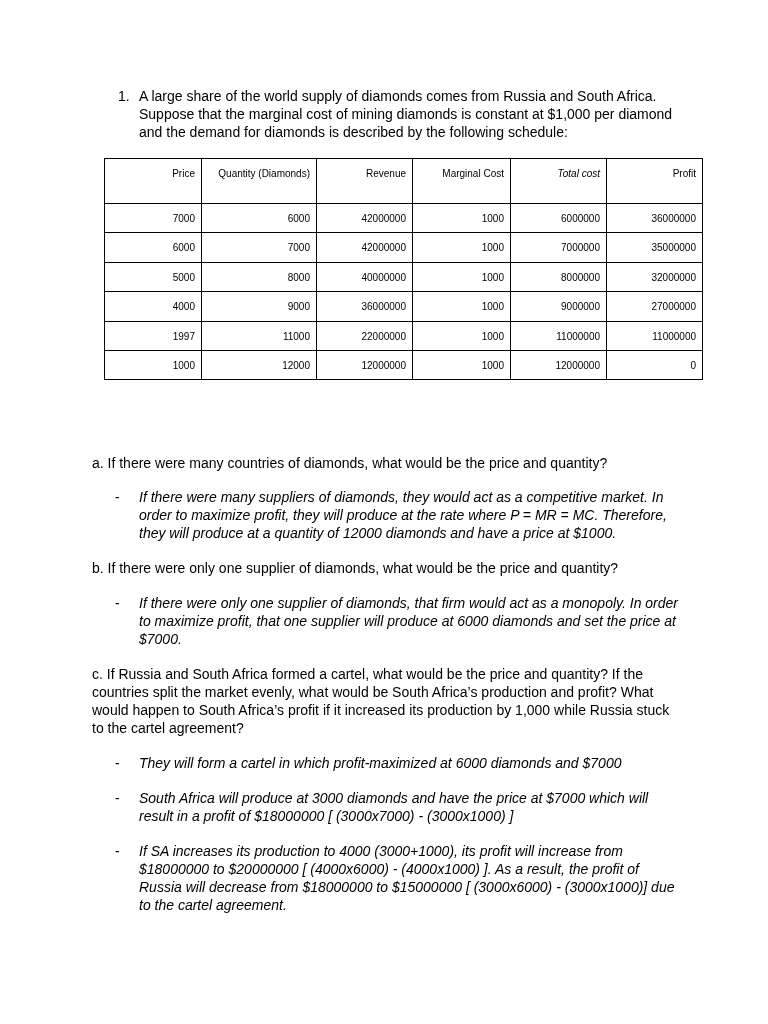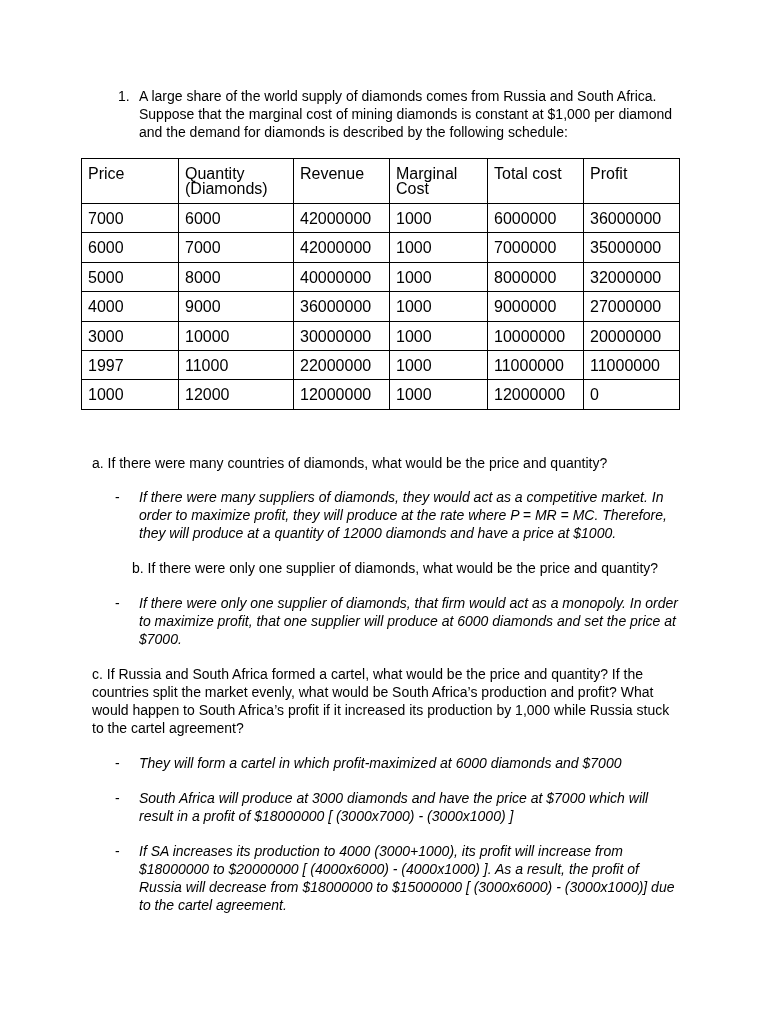--- a/index.html
+++ b/index.html
@@ -4,31 +4,32 @@
   <style>
     html, body { margin: 0; padding: 0; background: #ffffff; }
     body {
       width: 768px; height: 1024px; position: relative; overflow: hidden;
       font-family: "Liberation Sans", sans-serif; color: #000; font-size: 14px;
     }
     .q-line { position: absolute; left: 118px; top: 87px; width: 560px; line-height: 18px; }
     .q-num { position: absolute; left: 0; top: 0; }
     .q-text { margin-left: 21px; display: block; }
     table.sched {
-      position: absolute; left: 81px; top: 158px; border-collapse: collapse;
-      font-size: 16px;
+      position: absolute; left: 104px; top: 158px; border-collapse: collapse;
+      font-size: 10px;
+      text-align: right;
     }
     table.sched td {
       border: 1px solid #000; vertical-align: top; padding: 7px 6px 0 6px;
       box-sizing: border-box; line-height: 15px;
     }
     table.sched tr.hdr td { height: 45px; }
     table.sched tr.row td { height: 29.4px; }
     .c0 { width: 97px; } .c1 { width: 115px; } .c2 { width: 96px; }
-    .c3 { width: 98px; } .c4 { width: 96px; } .c5 { width: 96px; }
+    .c3 { width: 98px; } .c4 { width: 96px; font-style: italic; } .c5 { width: 96px; }
     .para { position: absolute; left: 92px; width: 590px; line-height: 18px; }
     .bullet { position: absolute; left: 115px; width: 570px; line-height: 18px; }
     .dash { position: absolute; left: 0; top: 0; }
     .btext { display: block; margin-left: 24px; font-style: italic; }
   </style>
 </head>
 <body>
 
 <div class="q-line">
   <span class="q-num">1.</span>
@@ -71,28 +72,20 @@
   </tr>
   <tr class="row">
     <td>4000</td>
     <td>9000</td>
     <td>36000000</td>
     <td>1000</td>
     <td>9000000</td>
     <td>27000000</td>
   </tr>
   <tr class="row">
-    <td>3000</td>
-    <td>10000</td>
-    <td>30000000</td>
-    <td>1000</td>
-    <td>10000000</td>
-    <td>20000000</td>
-  </tr>
-  <tr class="row">
     <td>1997</td>
     <td>11000</td>
     <td>22000000</td>
     <td>1000</td>
     <td>11000000</td>
     <td>11000000</td>
   </tr>
   <tr class="row">
     <td>1000</td>
     <td>12000</td>
@@ -103,21 +96,21 @@
   </tr>
 </tbody>
   </table>
 
 <div class="para" style="top:454px;">a. If there were many countries of diamonds, what would be the price and quantity?</div>
 <div class="bullet" style="top:488px;">
   <span class="dash">-</span>
   <span class="btext">If there were many suppliers of diamonds, they would act as a competitive market. In order to maximize profit, they will produce at the rate where P = MR = MC. Therefore, they will produce at a quantity of 12000 diamonds and have a price at $1000.</span>
 </div>
 
-<div class="para" style="top:559px;margin-left:40px;">b. If there were only one supplier of diamonds, what would be the price and quantity?</div>
+<div class="para" style="top:559px;">b. If there were only one supplier of diamonds, what would be the price and quantity?</div>
 <div class="bullet" style="top:594px;">
   <span class="dash">-</span>
   <span class="btext">If there were only one supplier of diamonds, that firm would act as a monopoly. In order to maximize profit, that one supplier will produce at 6000 diamonds and set the price at $7000.</span>
 </div>
 
 <div class="para" style="top:665px;">c. If Russia and South Africa formed a cartel, what would be the price and quantity? If the countries split the market evenly, what would be South Africa’s production and profit? What would happen to South Africa’s profit if it increased its production by 1,000 while Russia stuck to the cartel agreement?</div>
 <div class="bullet" style="top:754px;">
   <span class="dash">-</span>
   <span class="btext">They will form a cartel in which profit-maximized at 6000 diamonds and $7000</span>
 </div>

